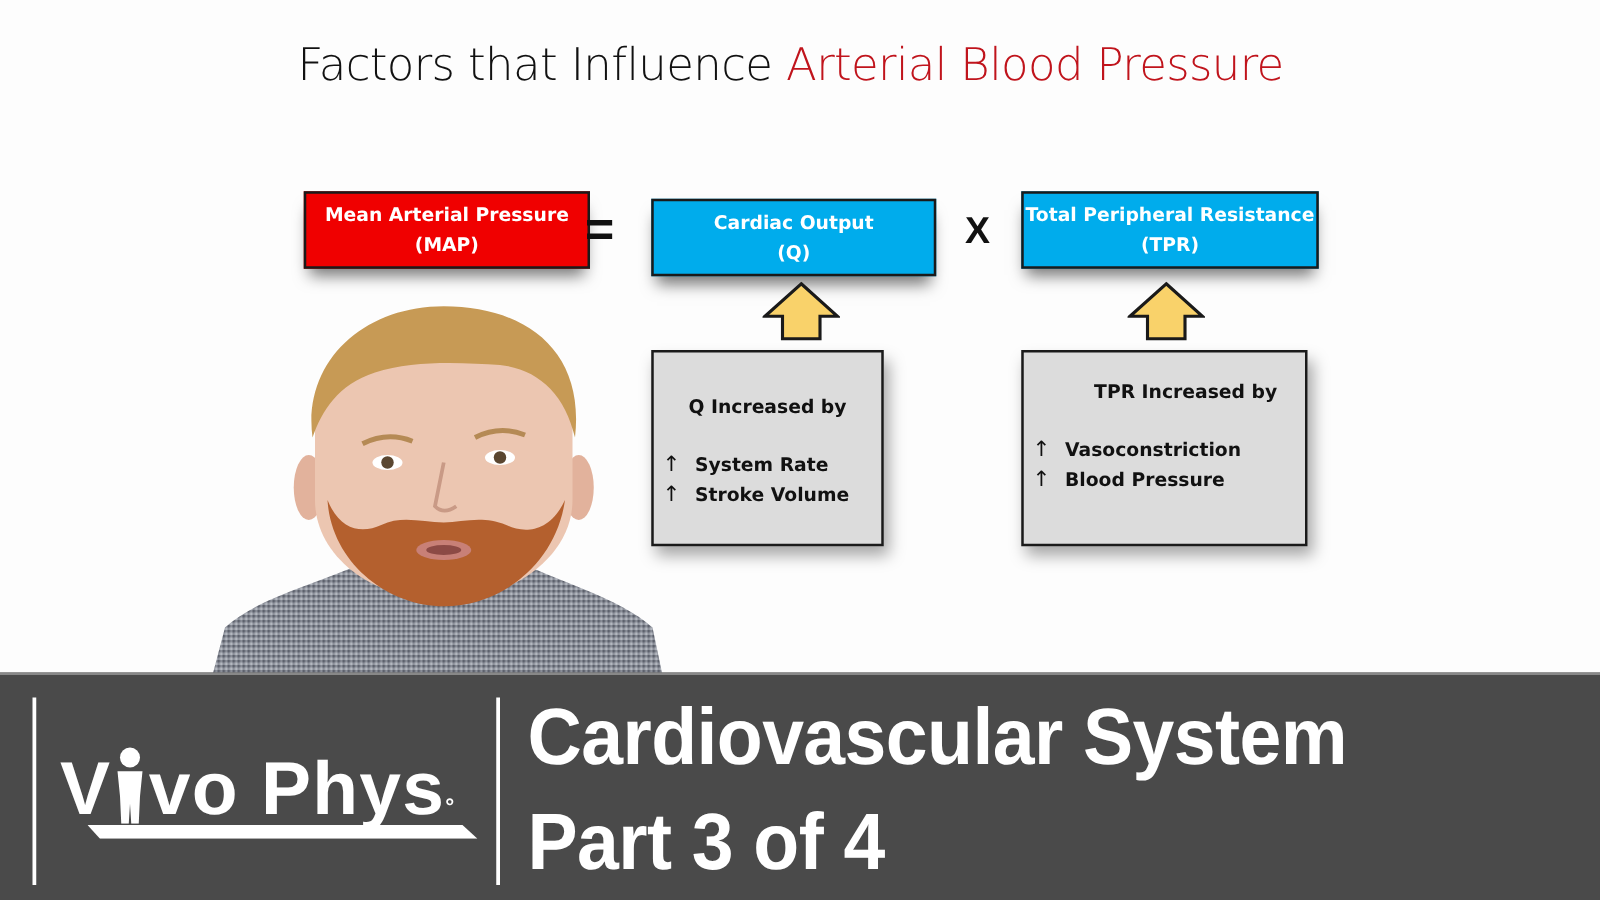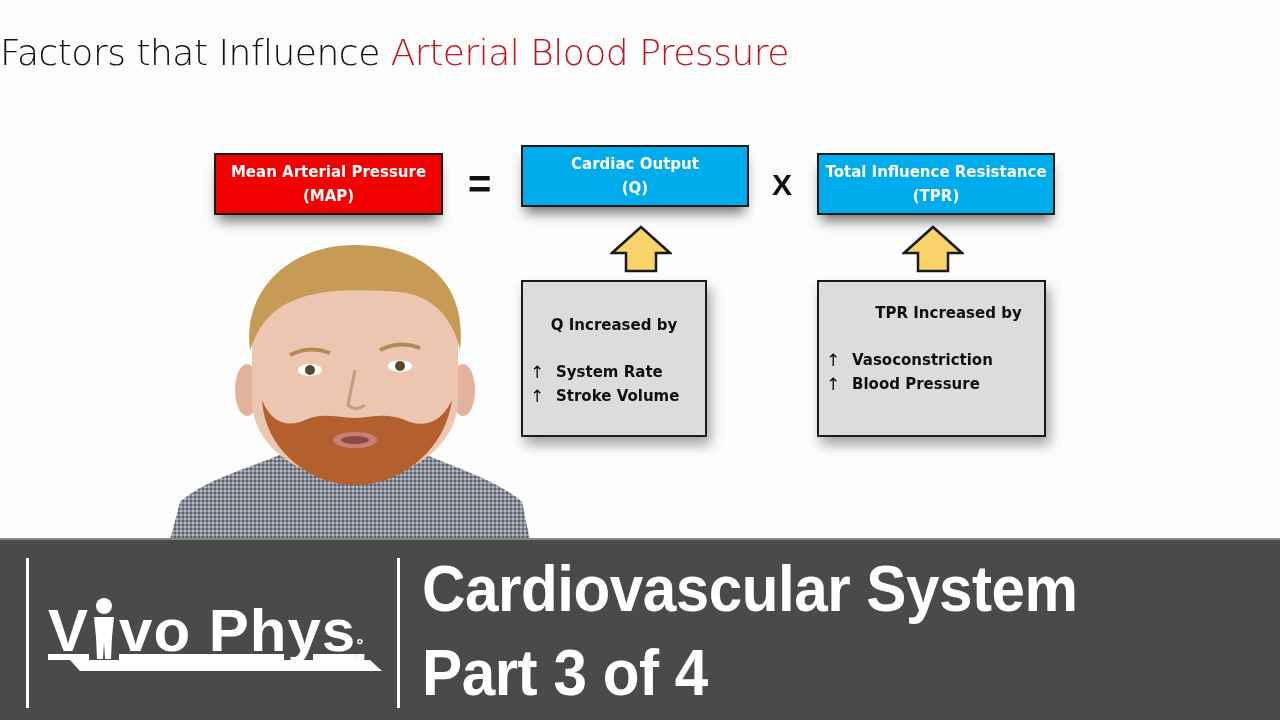--- a/index.html
+++ b/index.html
@@ -3,21 +3,21 @@
   <meta charset="utf-8">
   <style>
     html, body { margin: 0; padding: 0; }
     body {
       width: 1280px; height: 720px; overflow: hidden; position: relative;
       background: #ffffff;
       font-family: "Liberation Sans", "DejaVu Sans", sans-serif;
     }
     .slide { position: absolute; left: 0; top: 0; width: 1280px; height: 540px; background: #fdfdfd; }
     .title {
-      position: absolute; top: 32px; left: 0; width: 1265px; 
+      position: absolute; top: 32px; left: 0; width: 1265px; text-align: center;
       font-family: "DejaVu Sans", "Liberation Sans", sans-serif;
       font-size: 36px; font-weight: 300; color: #111; letter-spacing: -0.5px;
     }
     .title .accent { color: #c0141c; }
     .box {
       position: absolute; box-sizing: border-box; border: 2px solid #1a1a1a;
       display: flex; flex-direction: column; align-items: center; justify-content: center;
       font-family: "DejaVu Sans", sans-serif; font-weight: bold; font-size: 15px;
       color: #fff; line-height: 24px; text-align: center;
       box-shadow: 0 10px 12px -4px rgba(0,0,0,0.55);
@@ -44,55 +44,55 @@
     .banner {
       position: absolute; left: 0; top: 538px; width: 1280px; height: 182px;
       background: #4a4a4a; border-top: 2px solid #888;
     }
     .vbar { position: absolute; top: 18px; width: 3px; height: 150px; background: #ffffff; }
     .logo {
       position: absolute; left: 48px; top: 42px; width: 336px; height: 110px;
     }
     .logo-text {
       position: absolute; left: 0; top: 14px; font-family: "Liberation Sans", sans-serif;
-      font-weight: bold; font-size: 60px; color: #fff; letter-spacing: 1px; text-decoration: underline;
+      font-weight: bold; font-size: 60px; color: #fff; letter-spacing: 1px;
     }
     .logo-underline {
       position: absolute; left: 22px; top: 78px; width: 312px; height: 11px;
     }
     .banner-title {
       position: absolute; left: 422px; font-family: "Liberation Sans", sans-serif;
       font-weight: bold; color: #fff; font-size: 64px; letter-spacing: -0.5px;
       transform: scaleX(0.94); transform-origin: left center; white-space: nowrap;
     }
   </style>
 </head>
 <body>
 
 <div class="slide">
   <div class="title">
     <span>Factors that Influence </span><span class="accent">Arterial Blood Pressure</span>
   </div>
 
-  <div class="box red" style="left:214px; top:153px; width:229px; height:62px;">
+  <div class="box red" style="left:243px; top:153px; width:229px; height:62px;">
     <span>Mean Arterial Pressure</span>
     <span>(MAP)</span>
   </div>
 
   <div class="op" style="left:468px; top:164px; font-size:40px; line-height:40px;">=</div>
 
-  <div class="box blue" style="left:521px; top:145px; width:228px; height:62px;">
+  <div class="box blue" style="left:521px; top:159px; width:228px; height:62px;">
     <span>Cardiac Output</span>
     <span>(Q)</span>
   </div>
 
   <div class="op" style="left:772px; top:168px; font-size:30px; line-height:34px;">X</div>
 
   <div class="box blue" style="left:817px; top:153px; width:238px; height:62px;">
-    <span>Total Influence Resistance</span>
+    <span>Total Peripheral Resistance</span>
     <span>(TPR)</span>
   </div>
 
   <svg class="arrow-up" style="left:610px; top:225px;" viewBox="0 0 62 48">
     <polygon points="31,2 60,28 46,28 46,46 16,46 16,28 2,28" fill="#f9d26a" stroke="#1a1a1a" stroke-width="2.5" stroke-linejoin="miter"></polygon>
   </svg>
   <svg class="arrow-up" style="left:902px; top:225px;" viewBox="0 0 62 48">
     <polygon points="31,2 60,28 46,28 46,46 16,46 16,28 2,28" fill="#f9d26a" stroke="#1a1a1a" stroke-width="2.5" stroke-linejoin="miter"></polygon>
   </svg>
 

